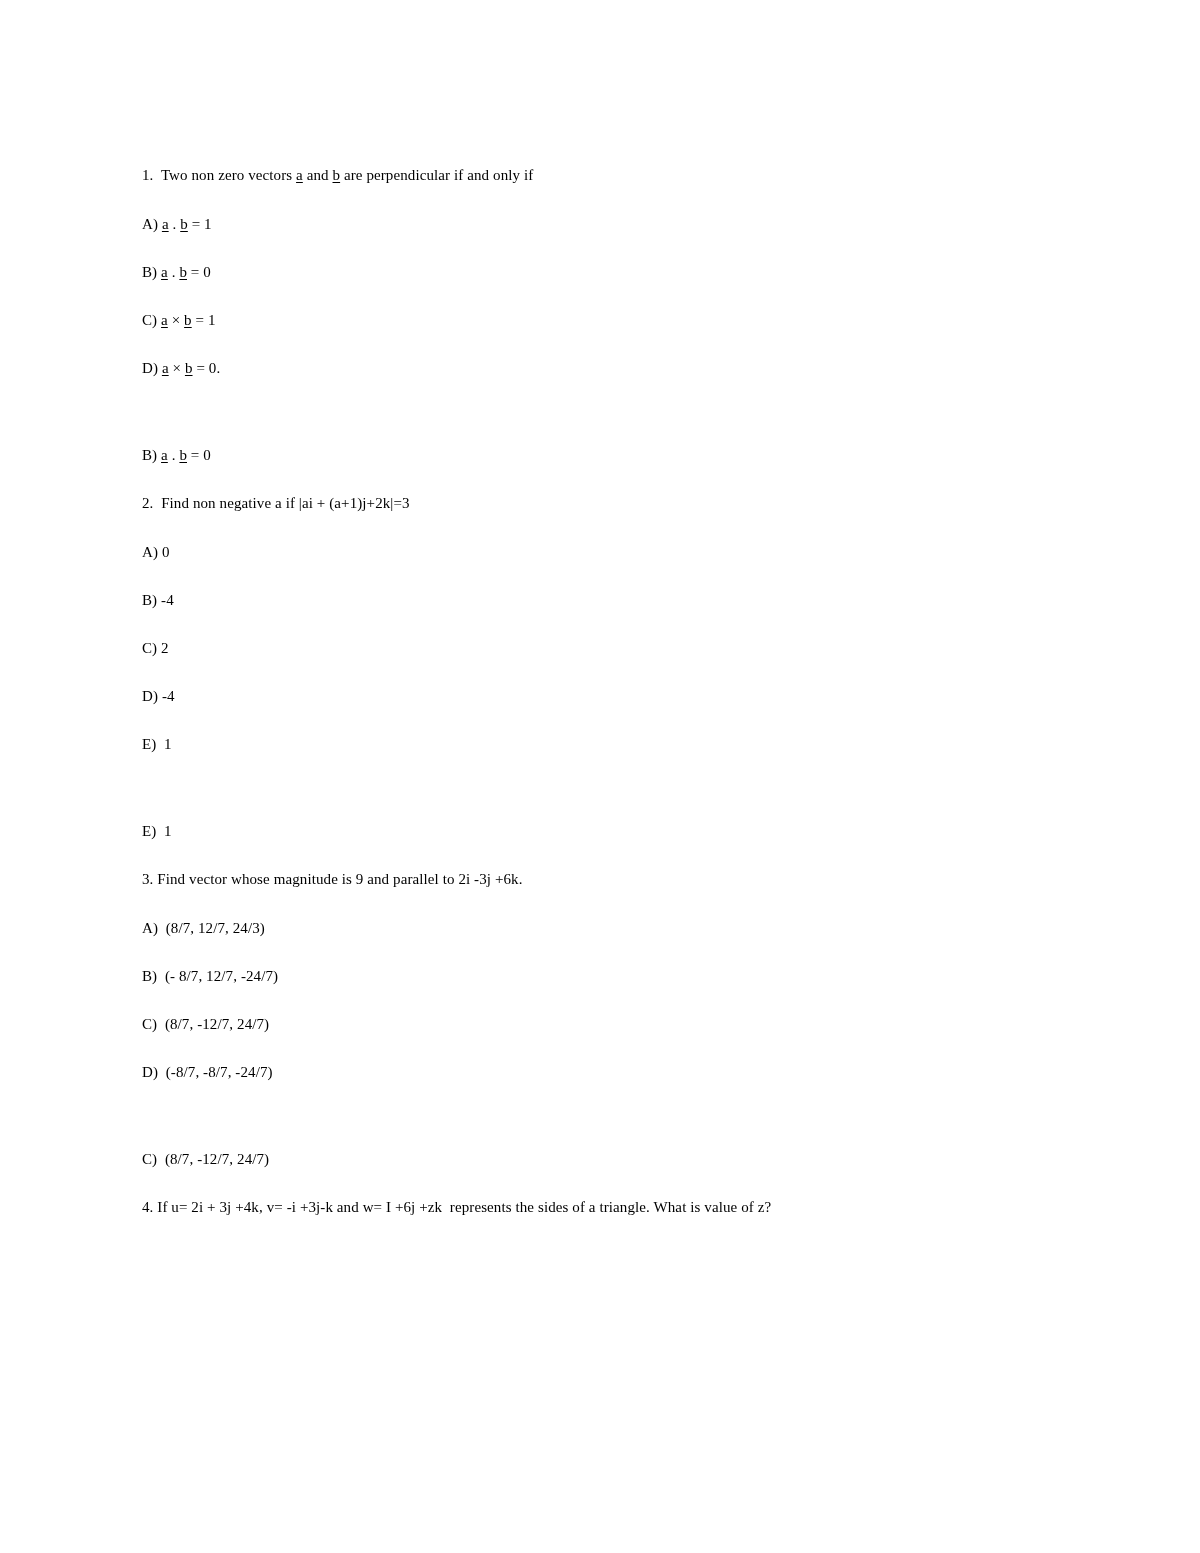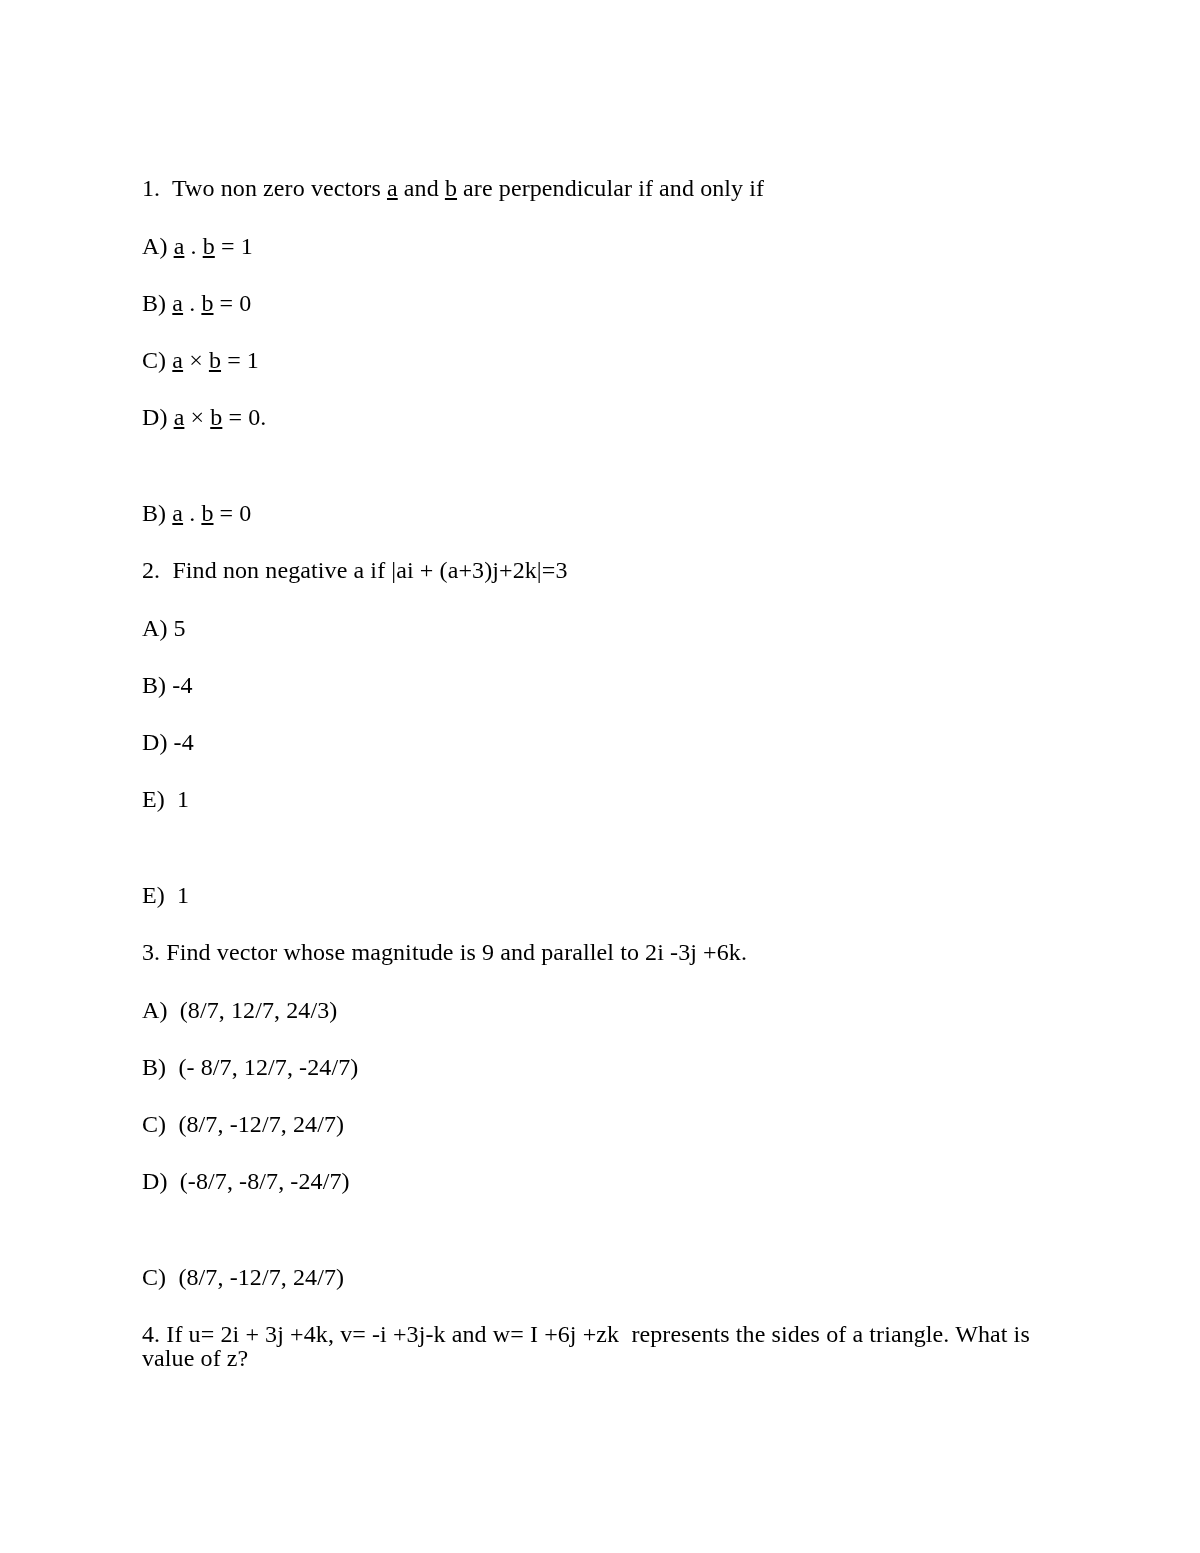--- a/index.html
+++ b/index.html
@@ -23,23 +23,23 @@
     height: 1553px;
     background: #ffffff;
   }
   .content {
     position: absolute;
     left: 142px;
     top: 160px;
     width: 930px;
   }
   .line {
-    font-size: 24px;
+    font-size: 15px;
     line-height: 1.0;
-    margin: 16px 0 33px 0;
+    margin: 8px 0 33px 0;
     white-space: pre-wrap;
     letter-spacing: 0.1px;
   }
   .line.gap-before {
     margin-top: 72px;
   }
   .line.q {
     margin-bottom: 34px;
   }
   u {
@@ -58,23 +58,24 @@
     <p class="line">A) <u>a</u> . <u>b</u> = 1</p>
 
     <p class="line">B) <u>a</u> . <u>b</u> = 0</p>
 
     <p class="line">C) <u>a</u> × <u>b</u> = 1</p>
 
     <p class="line">D) <u>a</u> × <u>b</u> = 0.</p>
 
     <p class="line gap-before">B) <u>a</u> . <u>b</u> = 0</p>
 
-    <p class="line q">2.  Find non negative a if |ai + (a+3)j+2k|=3</p>
-    <p class="line">A) 5</p>
+    <p class="line q">2.  Find non negative a if |ai + (a+1)j+2k|=3</p>
+    <p class="line">A) 0</p>
     <p class="line">B) -4</p>
+    <p class="line">C) 2</p>
     <p class="line">D) -4</p>
     <p class="line">E)  1</p>
 
     <p class="line gap-before">E)  1</p>
 
     <p class="line q">3. Find vector whose magnitude is 9 and parallel to 2i -3j +6k.</p>
     <p class="line">A)  (8/7, 12/7, 24/3)</p>
     <p class="line">B)  (- 8/7, 12/7, -24/7)</p>
     <p class="line">C)  (8/7, -12/7, 24/7)</p>
     <p class="line">D)  (-8/7, -8/7, -24/7)</p>

